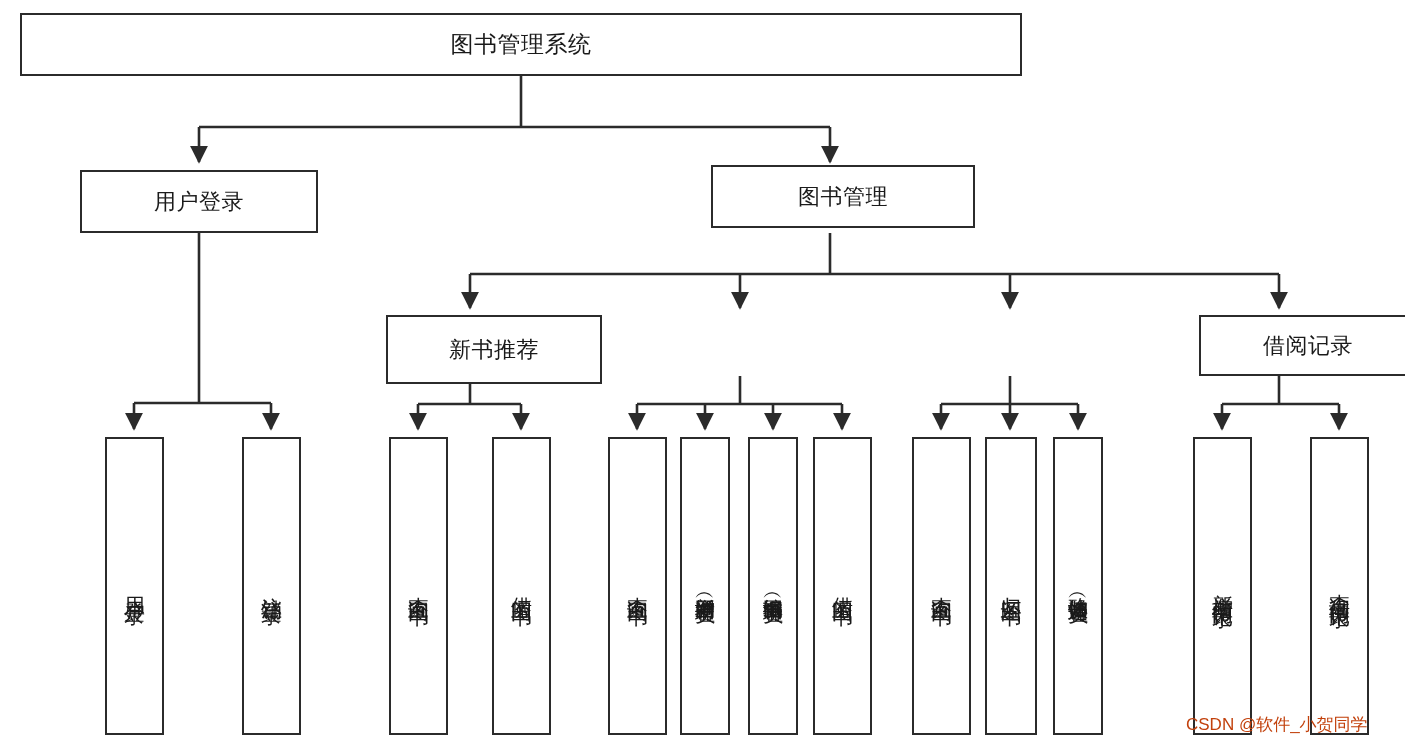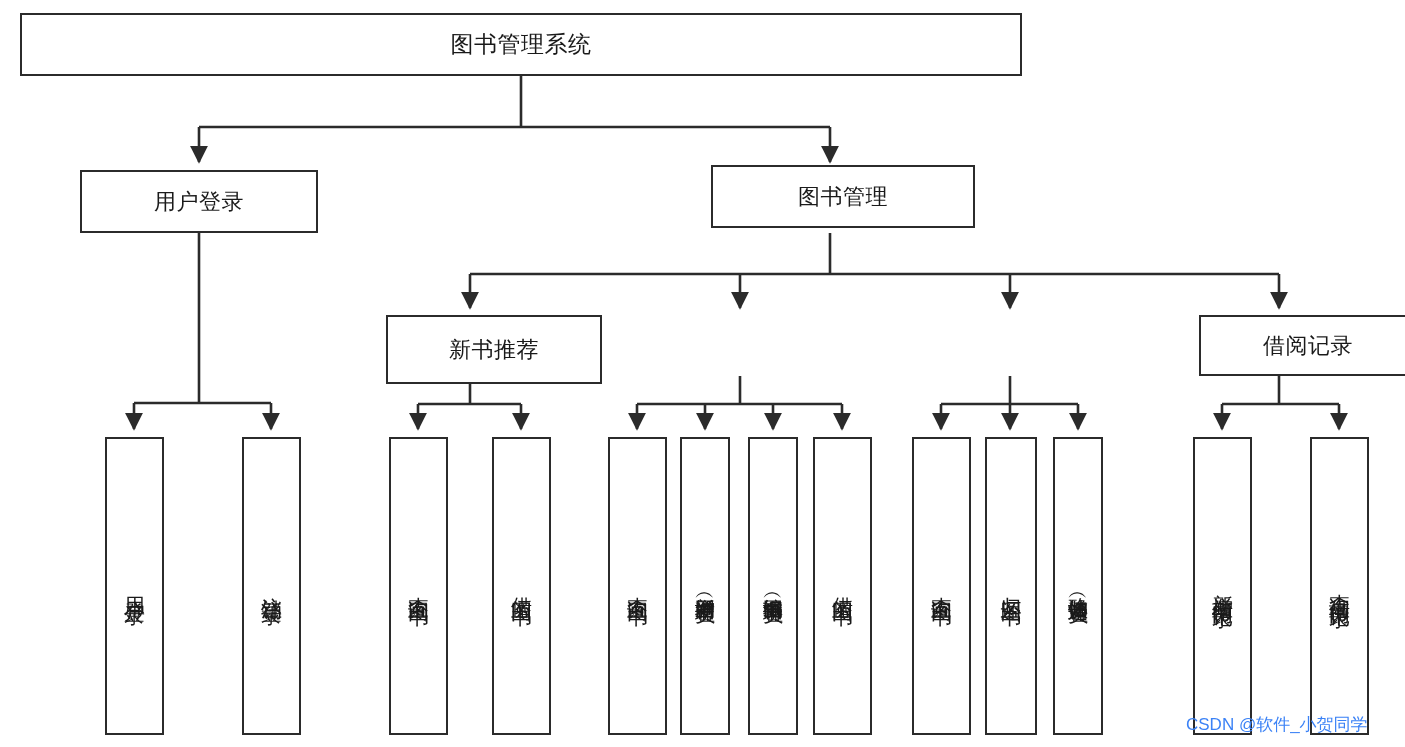--- a/index.html
+++ b/index.html
@@ -67,21 +67,21 @@
   }
   .node.vert.narrow .label {
     font-size: 20px;
     letter-spacing: 1px;
   }
   .watermark {
     position: absolute;
     left: 1186px;
     top: 713px;
     font-size: 17px;
-    color: #3b82f6;
+    color: #c2410c;
     white-space: nowrap;
     z-index: 5;
     font-family: "Liberation Sans", "DejaVu Sans", sans-serif;
   }
 </style>
 </head>
 <body>
 
 <div id="canvas">
 

